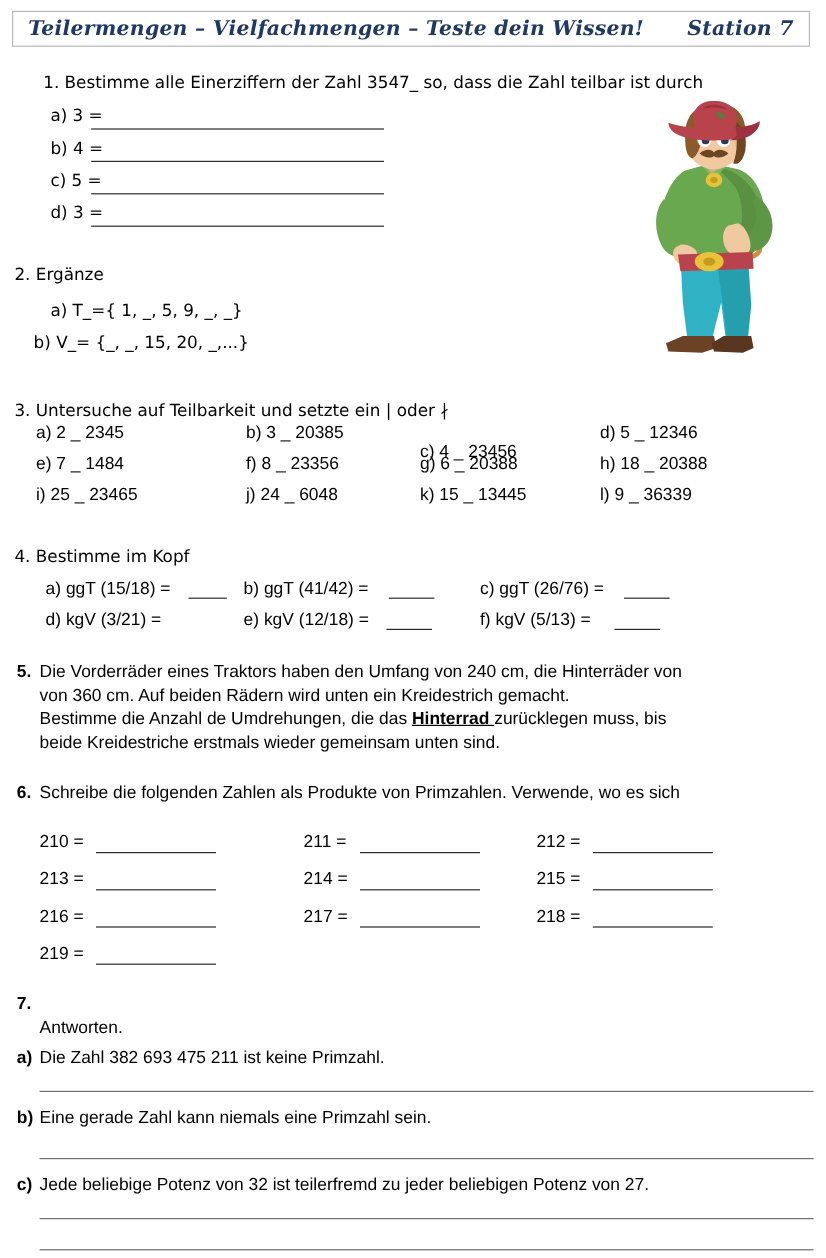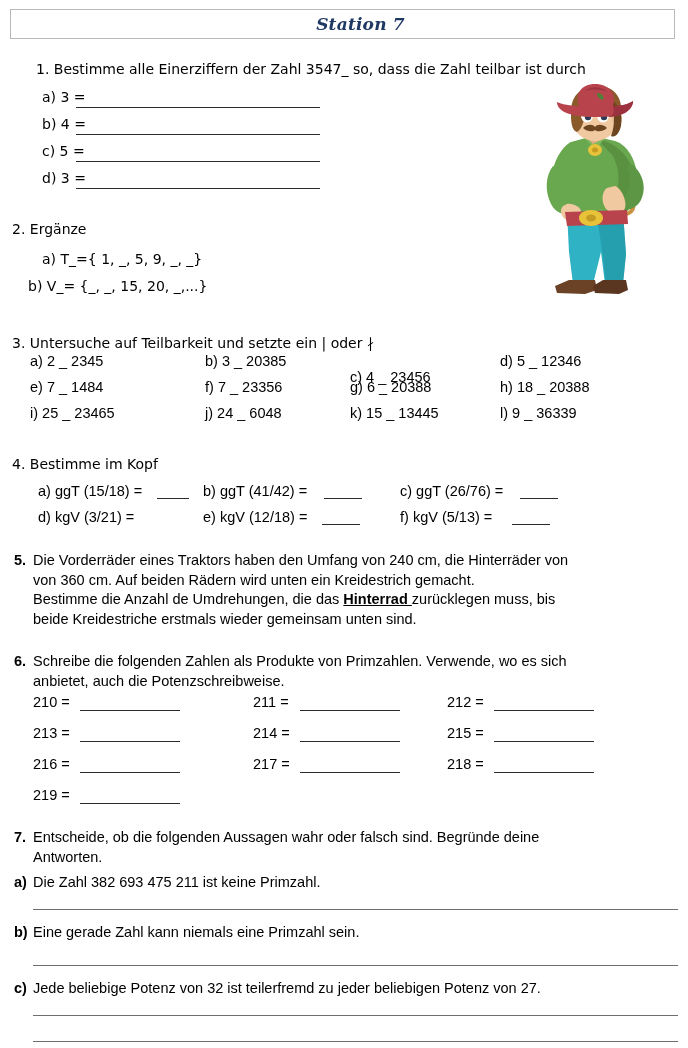--- a/index.html
+++ b/index.html
@@ -91,20 +91,21 @@
     top: 84px;
     width: 140px;
     height: 222px;
   }
   .cowboy svg { display: block; width: 100%; height: 100%; }
 </style>
 </head>
 <body>
 
 <div class="header-box">
+  <span class="header-title">Teilermengen – Vielfachmengen – Teste dein Wissen!</span>
   <span class="header-station">Station 7</span>
 </div>
 
 <div class="t round" style="left:12px; top:62px;margin-left:24px;">1. Bestimme alle Einerziffern der Zahl 3547_ so, dass die Zahl teilbar ist durch</div>
 
 <div class="t round" style="left:42px; top:90px;">a) 3 =</div>
 <div class="rule" style="left:76px; top:107px; width:244px;"></div>
 
 <div class="t round" style="left:42px; top:117px;">b) 4 =</div>
 <div class="rule" style="left:76px; top:134px; width:244px;"></div>
@@ -120,21 +121,21 @@
 <div class="t round" style="left:28px; top:279px;">b) V_= {_, _, 15, 20, _,...}</div>
 
 <div class="t round" style="left:12px; top:336px;">3. Untersuche auf Teilbarkeit und setzte ein | oder ∤</div>
 
 <div class="t plain" style="left:30px;  top:354px;">a)  2 _ 2345</div>
 <div class="t plain" style="left:205px; top:354px;">b)  3 _ 20385</div>
 <div class="t plain" style="left:350px; top:370px;">c)  4 _ 23456</div>
 <div class="t plain" style="left:500px; top:354px;">d)  5 _ 12346</div>
 
 <div class="t plain" style="left:30px;  top:380px;">e)  7 _ 1484</div>
-<div class="t plain" style="left:205px; top:380px;">f)  7 _ 23356</div>
+<div class="t plain" style="left:205px; top:380px;">f)  8 _ 23356</div>
 <div class="t plain" style="left:350px; top:380px;">g)  6 _ 20388</div>
 <div class="t plain" style="left:500px; top:380px;">h) 18 _ 20388</div>
 
 <div class="t plain" style="left:30px;  top:406px;">i) 25 _ 23465</div>
 <div class="t plain" style="left:205px; top:406px;">j) 24 _ 6048</div>
 <div class="t plain" style="left:350px; top:406px;">k) 15 _ 13445</div>
 <div class="t plain" style="left:500px; top:406px;">l)   9 _ 36339</div>
 
 <div class="t round" style="left:12px; top:457px;">4. Bestimme im Kopf</div>
 
@@ -155,21 +156,20 @@
 <div class="para" style="left:33px; top:551px; width:645px;">
   <span>Die Vorderräder eines Traktors haben den Umfang von 240 cm, die Hinterräder von</span><br>
   <span>von 360 cm. Auf beiden Rädern wird unten ein Kreidestrich gemacht.</span><br>
   <span>Bestimme die Anzahl de Umdrehungen, die das </span><span class="u">Hinterrad </span><span>zurücklegen muss, bis</span><br>
   <span>beide Kreidestriche erstmals wieder gemeinsam unten sind.</span>
 </div>
 
 <div class="para b" style="left:14px; top:652px;">6.</div>
 <div class="para" style="left:33px; top:652px; width:645px;">
   <span>Schreibe die folgenden Zahlen als Produkte von Primzahlen. Verwende, wo es sich</span><br>
-  <span>anbietet, auch die Potenzschreibweise.</span>
 </div>
 
 <div class="t plain" style="left:33px;  top:695px;">210 =</div>
 <div class="rule" style="left:80px; top:710px; width:100px;"></div>
 <div class="t plain" style="left:253px; top:695px;">211 =</div>
 <div class="rule" style="left:300px; top:710px; width:100px;"></div>
 <div class="t plain" style="left:447px; top:695px;">212 =</div>
 <div class="rule" style="left:494px; top:710px; width:100px;"></div>
 
 <div class="t plain" style="left:33px;  top:726px;">213 =</div>
@@ -184,21 +184,21 @@
 <div class="t plain" style="left:253px; top:757px;">217 =</div>
 <div class="rule" style="left:300px; top:772px; width:100px;"></div>
 <div class="t plain" style="left:447px; top:757px;">218 =</div>
 <div class="rule" style="left:494px; top:772px; width:100px;"></div>
 
 <div class="t plain" style="left:33px;  top:788px;">219 =</div>
 <div class="rule" style="left:80px; top:803px; width:100px;"></div>
 
 <div class="para b" style="left:14px; top:828px;">7.</div>
 <div class="para" style="left:33px; top:828px; width:645px;">
-  <span>Entscheide, ob die folgenden Aussagen wahr oder falsch sind. Begründe deine</span><br>
+  <br>
   <span>Antworten.</span>
 </div>
 
 <div class="t plain b" style="left:14px; top:875px;">a)</div>
 <div class="t plain" style="left:33px; top:875px;">Die Zahl 382 693 475 211 ist keine Primzahl.</div>
 <div class="rule-thin" style="left:33px; top:909px; width:645px;"></div>
 
 <div class="t plain b" style="left:14px; top:925px;">b)</div>
 <div class="t plain" style="left:33px; top:925px;">Eine gerade Zahl kann niemals eine Primzahl sein.</div>
 <div class="rule-thin" style="left:33px; top:965px; width:645px;"></div>

